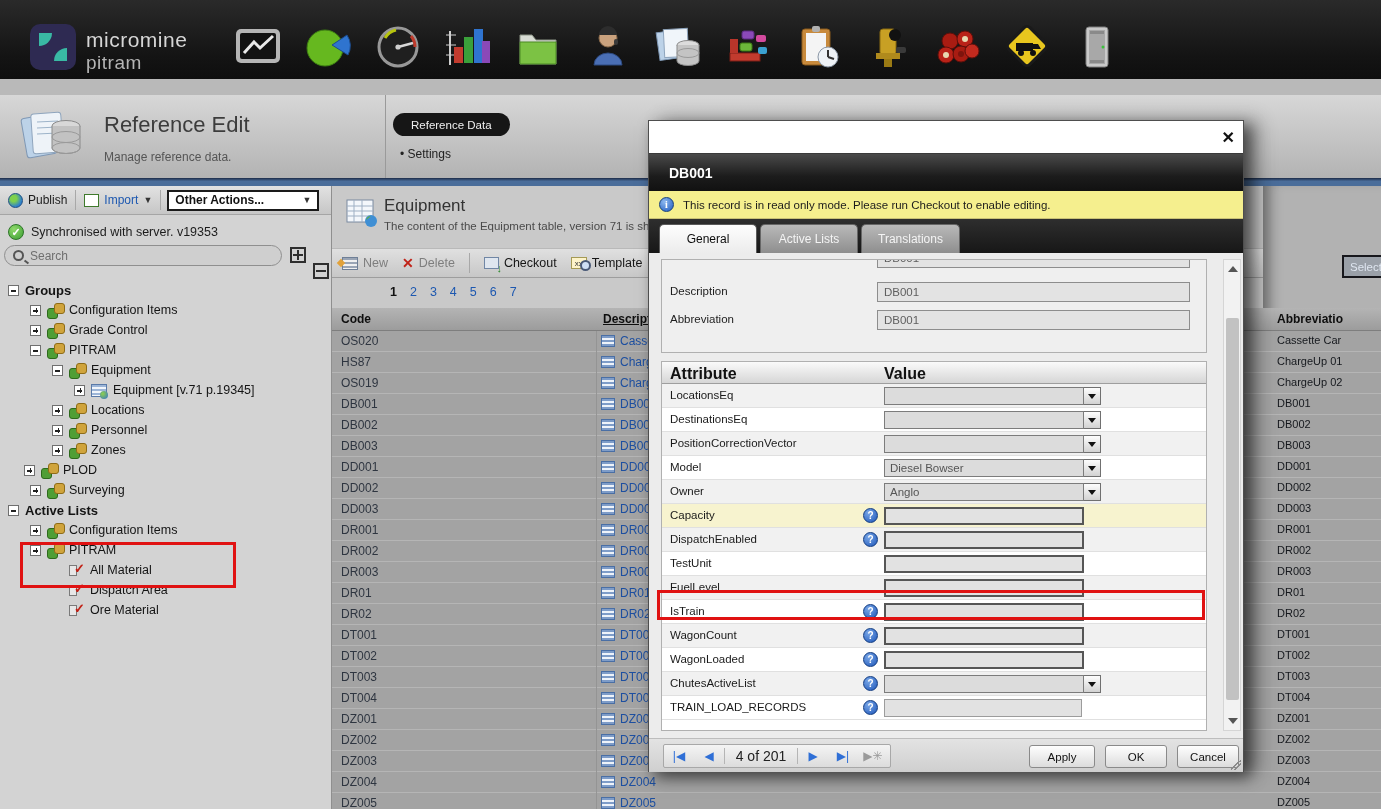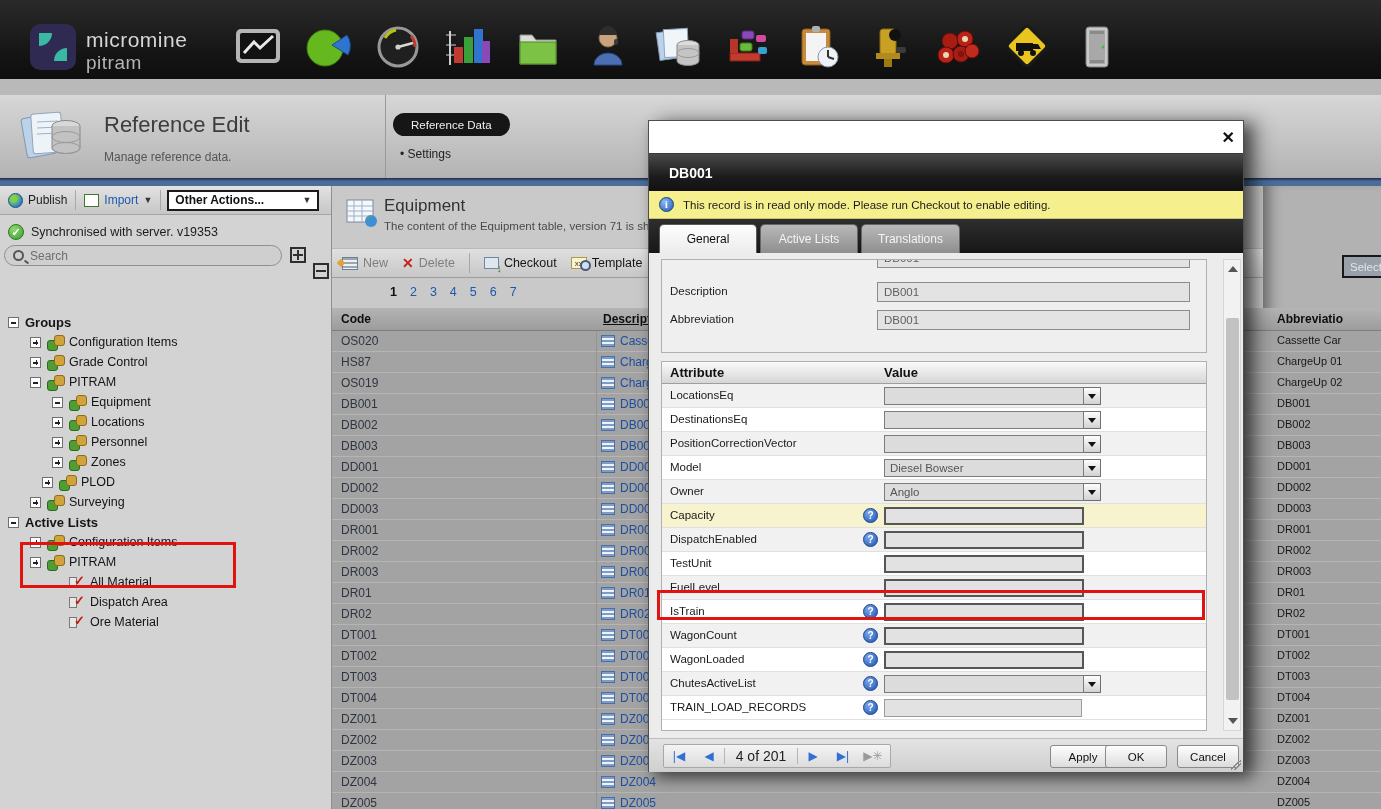--- a/index.html
+++ b/index.html
@@ -126,21 +126,21 @@
   .m-tab.active{background:linear-gradient(#fdfdfd,#ececec);color:#0d0d0d;border:1px solid #5a5a5a;border-bottom:0;}
   .m-tab.idle{background:linear-gradient(#b9b9b9,#8e8e8e);color:#f4f4f4;border:1px solid #666;border-bottom:0;}
   #m-body{left:0;top:132px;width:100%;height:485px;background:#ececec;}
   
   #fld-box{left:12px;top:6px;width:546px;height:94px;border:1px solid #b0b0b0;background:#efefef;overflow:hidden;}
   .fld-row{position:absolute;left:0;width:100%;}
   .fld-label{position:absolute;left:8px;top:3px;font-size:11.5px;color:#1d1d1d;}
   .fld-input{position:absolute;left:215px;top:0;width:313px;height:20px;background:#e3e3e3;border:1px solid #8d8d8d;font-size:11.5px;color:#5f5f5f;padding:3px 0 0 6px;}
   
   #attr-box{left:12px;top:108px;width:546px;height:370px;border:1px solid #b0b0b0;background:#fff;}
-  #attr-hdr{position:absolute;left:0;top:0;width:100%;height:22px;background:linear-gradient(#fafafa,#d6d6d6);border-bottom:1px solid #9e9e9e;font-size:13px;font-weight:bold;color:#111;}
+  #attr-hdr{position:absolute;left:0;top:0;width:100%;height:22px;background:linear-gradient(#fafafa,#d6d6d6);border-bottom:1px solid #9e9e9e;font-size:16px;font-weight:bold;color:#111;}
   #attr-hdr .h1{position:absolute;left:8px;top:3px;} #attr-hdr .h2{position:absolute;left:222px;top:3px;}
   .attr-row{position:absolute;left:0;width:100%;height:24px;border-bottom:1px solid #e0e0e0;}
   .attr-row.alt{background:#f1f1f1;} .attr-row.yellow{background:#f7f3cf;}
   .attr-name{position:absolute;left:8px;top:5px;font-size:11.5px;color:#1a1a1a;}
   .help-ic{position:absolute;left:201px;top:4px;width:15px;height:15px;border-radius:50%;background:radial-gradient(circle at 35% 30%,#7aa8e8,#1d55b8);color:#fff;font-size:10px;font-weight:bold;display:flex;align-items:center;justify-content:center;border:1px solid #123c82;}
   .combo{position:absolute;left:222px;top:3px;display:flex;height:18px;}
   .combo .cfield{width:200px;background:#dcdcdc;border:1px solid #7c7c7c;font-size:11.5px;color:#555;padding:2px 0 0 5px;}
   .combo .cbtn{width:17px;background:linear-gradient(#fdfdfd,#d2d2d2);border:1px solid #707070;border-left:0;display:flex;align-items:center;justify-content:center;}
   .combo .cbtn::after{content:"";width:0;height:0;border-left:4px solid transparent;border-right:4px solid transparent;border-top:5px solid #111;}
   .tin{position:absolute;left:222px;top:3px;width:200px;height:18px;background:#e2e2e2;border:2px solid #565656;}
@@ -151,21 +151,21 @@
   .sarr.up{top:6px;border-bottom:6px solid #555;} .sarr.dn{bottom:6px;border-top:6px solid #555;}
   #m-thumb{position:absolute;left:2px;top:58px;width:13px;height:382px;background:#c2c2c2;border-radius:2px;}
   
   #m-bottom{left:0;top:617px;width:100%;height:34px;background:linear-gradient(#e3e3e3,#cfcfcf);border-top:1px solid #bdbdbd;}
   #rec-pager{position:absolute;left:14px;top:5px;height:24px;width:228px;background:linear-gradient(#f4f4f4,#dcdcdc);border:1px solid #a8a8a8;border-radius:2px;display:flex;align-items:center;}
   .rp-btn{width:30px;text-align:center;font-size:12px;color:#2f6fd6;}
   .rp-btn.gray{color:#9a9a9a;}
   .rp-sep{width:1px;height:16px;background:#b5b5b5;}
   #rec-pos{width:72px;text-align:center;font-size:14px;color:#222;}
   .dlg-btn{position:absolute;top:6px;height:23px;border:1px solid #8a8a8a;border-radius:3px;background:linear-gradient(#fefefe,#dcdcdc);font-size:11.5px;color:#111;display:flex;align-items:center;justify-content:center;}
-  #btn-apply{left:401px;width:66px;} #btn-ok{left:456px;width:62px;} #btn-cancel{left:528px;width:62px;}
+  #btn-apply{left:380px;width:66px;} #btn-ok{left:456px;width:62px;} #btn-cancel{left:528px;width:62px;}
   #resize-grip{right:2px;bottom:2px;width:10px;height:10px;background:
     linear-gradient(135deg,transparent 45%,#8a8a8a 45% 55%,transparent 55%) ,
     linear-gradient(135deg,transparent 65%,#8a8a8a 65% 75%,transparent 75%);}
 </style>
 </head>
 <body>
 
 <div id="screen">
 
   <div class="r" id="topbar">
@@ -343,21 +343,21 @@
       <span class="chk-circle">✓</span>
       <span>Synchronised with server. v19353</span>
     </div>
     <div class="r" id="search-box">
       <span class="mag"></span>
       <input placeholder="Search" style="">
     </div>
     <div class="r sq-ic plus" id="exp-ic"></div>
     <div class="r sq-ic coll" id="coll-ic"></div>
     <div class="r" id="tree">
-        <div class="tree-row bold" style="padding-left: 8px; margin-top: 32px;">
+        <div class="tree-row bold" style="padding-left: 8px;">
           <span class="exp-box"></span>
           <span>Groups</span>
         </div>
         <div class="tree-row" style="padding-left: 30px;">
           <span class="exp-box plus"></span>
           <span class="gears-ic"></span>
           <span>Configuration Items</span>
         </div>
         <div class="tree-row" style="padding-left: 30px;">
           <span class="exp-box plus"></span>
@@ -367,36 +367,41 @@
         <div class="tree-row" style="padding-left: 30px;">
           <span class="exp-box"></span>
           <span class="gears-ic"></span>
           <span>PITRAM</span>
         </div>
         <div class="tree-row" style="padding-left: 52px;">
           <span class="exp-box"></span>
           <span class="gears-ic"></span>
           <span>Equipment</span>
         </div>
+        <div class="tree-row" style="padding-left: 74px;">
+          <span class="exp-box plus"></span>
+          <span class="tblnode-ic"></span>
+          <span>Equipment [v.71 p.19345]</span>
+        </div>
         <div class="tree-row" style="padding-left: 52px;">
           <span class="exp-box plus"></span>
           <span class="gears-ic"></span>
           <span>Locations</span>
         </div>
         <div class="tree-row" style="padding-left: 52px;">
           <span class="exp-box plus"></span>
           <span class="gears-ic"></span>
           <span>Personnel</span>
         </div>
         <div class="tree-row" style="padding-left: 52px;">
           <span class="exp-box plus"></span>
           <span class="gears-ic"></span>
           <span>Zones</span>
         </div>
-        <div class="tree-row" style="padding-left: 42px;">
+        <div class="tree-row" style="padding-left: 24px;">
           <span class="exp-box plus"></span>
           <span class="gears-ic"></span>
           <span>PLOD</span>
         </div>
         <div class="tree-row" style="padding-left: 30px;">
           <span class="exp-box plus"></span>
           <span class="gears-ic"></span>
           <span>Surveying</span>
         </div>
         <div class="tree-row bold" style="padding-left: 8px;">

